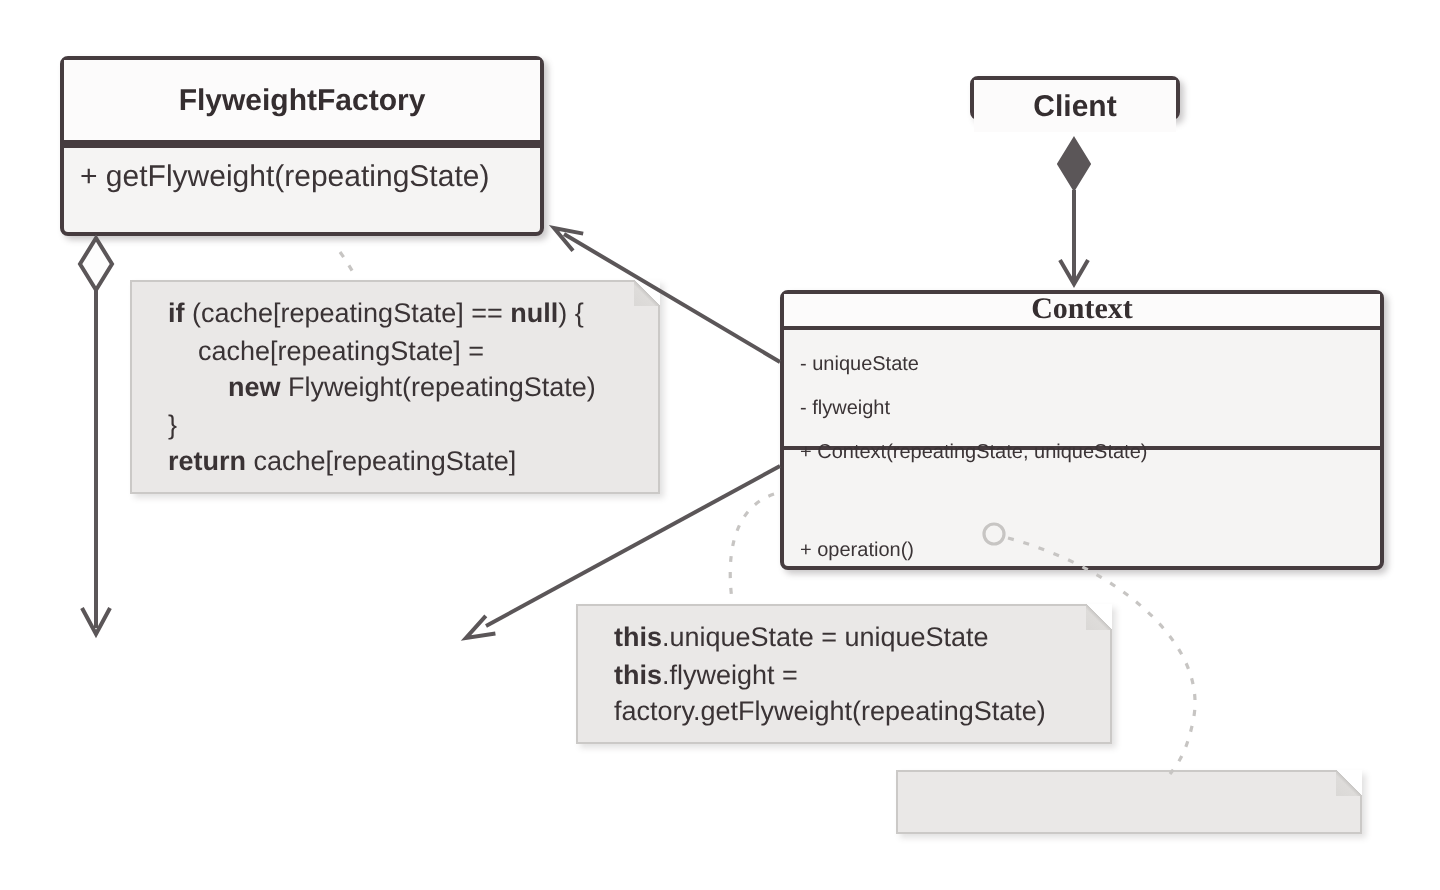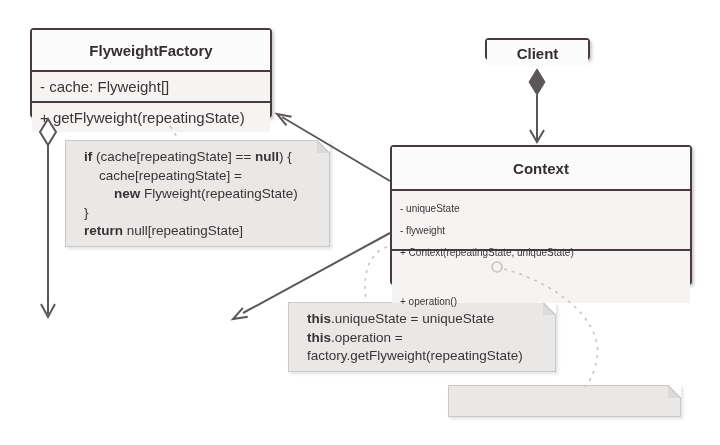--- a/index.html
+++ b/index.html
@@ -38,21 +38,21 @@
   }
   .note-line{font-size:13.5px;line-height:18.5px;color:var(--note-ink);white-space:pre;}
   .note-line .b{font-weight:bold;}
   
   .factory{left:30px;top:28px;width:242px;height:90px;}
   .factory .uml-title{height:40px;}
   .factory .uml-row{height:29px;}
   .client{left:485px;top:38px;width:105px;height:22px;}
   .client .uml-title{height:26px;}
   .context{left:390px;top:145px;width:302px;height:140px;}
-  .context .uml-title{height:42px;}
+  .context .uml-title{height:16px;font-family:Liberation Serif, serif;}
   .context .attrs{height:58px;}
   .context .methods{height:52px;gap:27px;}
   .flyweight{left:30px;top:320px;width:198px;height:102px;}
   .flyweight .uml-title{height:28px;}
   .flyweight .uml-row{height:34px;}
   .note-factory{left:65px;top:140px;width:265px;height:107px;}
   .note-ctor{left:288px;top:302px;width:268px;height:70px;}
   .note-op{left:448px;top:385px;width:233px;height:32px;}
 </style>
 </head>
@@ -78,21 +78,20 @@
 
     <path d="M 170,126 Q 175,133 178,139" fill="none" stroke="#c7c5c3" stroke-width="1.6" stroke-dasharray="3,5"></path>
     <path d="M 387,247 C 372,252 362,268 366,300" fill="none" stroke="#c7c5c3" stroke-width="1.6" stroke-dasharray="3,5"></path>
     <circle cx="497" cy="267" r="5" fill="none" stroke="#c7c5c3" stroke-width="1.6"></circle>
     <path d="M 504,269 C 556,283 603,320 597,358 C 594,375 589,382 585,387" fill="none" stroke="#c7c5c3" stroke-width="1.6" stroke-dasharray="3,5"></path>
   </svg>
 
   <div class="uml-class factory">
     <div class="uml-title">FlyweightFactory</div>
     <div class="uml-sep"></div>
-    <div class="uml-row">- cache: Flyweight[]</div>
     <div class="uml-sep"></div>
     <div class="uml-row">+ getFlyweight(repeatingState)</div>
   </div>
 
   <div class="uml-class client">
     <div class="uml-title">Client</div>
   </div>
 
   <div class="uml-class context">
     <div class="uml-title">Context</div>
@@ -109,29 +108,29 @@
   </div>
 
 
   <div class="note note-factory">
     <div class="note-fold"></div>
     <div>
         <div class="note-line"><span class="b">if</span><span> (cache[repeatingState] == </span><span class="b">null</span><span>) {</span></div>
         <div class="note-line"><span>    cache[repeatingState] =</span></div>
         <div class="note-line"><span>        </span><span class="b">new</span><span> Flyweight(repeatingState)</span></div>
         <div class="note-line"><span>}</span></div>
-        <div class="note-line"><span class="b">return</span><span> null[repeatingState]</span></div>
+        <div class="note-line"><span class="b">return</span><span> cache[repeatingState]</span></div>
       </div>
   </div>
 
   <div class="note note-ctor">
     <div class="note-fold"></div>
     <div>
         <div class="note-line"><span class="b">this</span><span>.uniqueState = uniqueState</span></div>
-        <div class="note-line"><span class="b">this</span><span>.operation =</span></div>
+        <div class="note-line"><span class="b">this</span><span>.flyweight =</span></div>
         <div class="note-line"><span>factory.getFlyweight(repeatingState)</span></div>
       </div>
   </div>
 
   <div class="note note-op">
     <div class="note-fold"></div>
   </div>
 
 </div>
 

